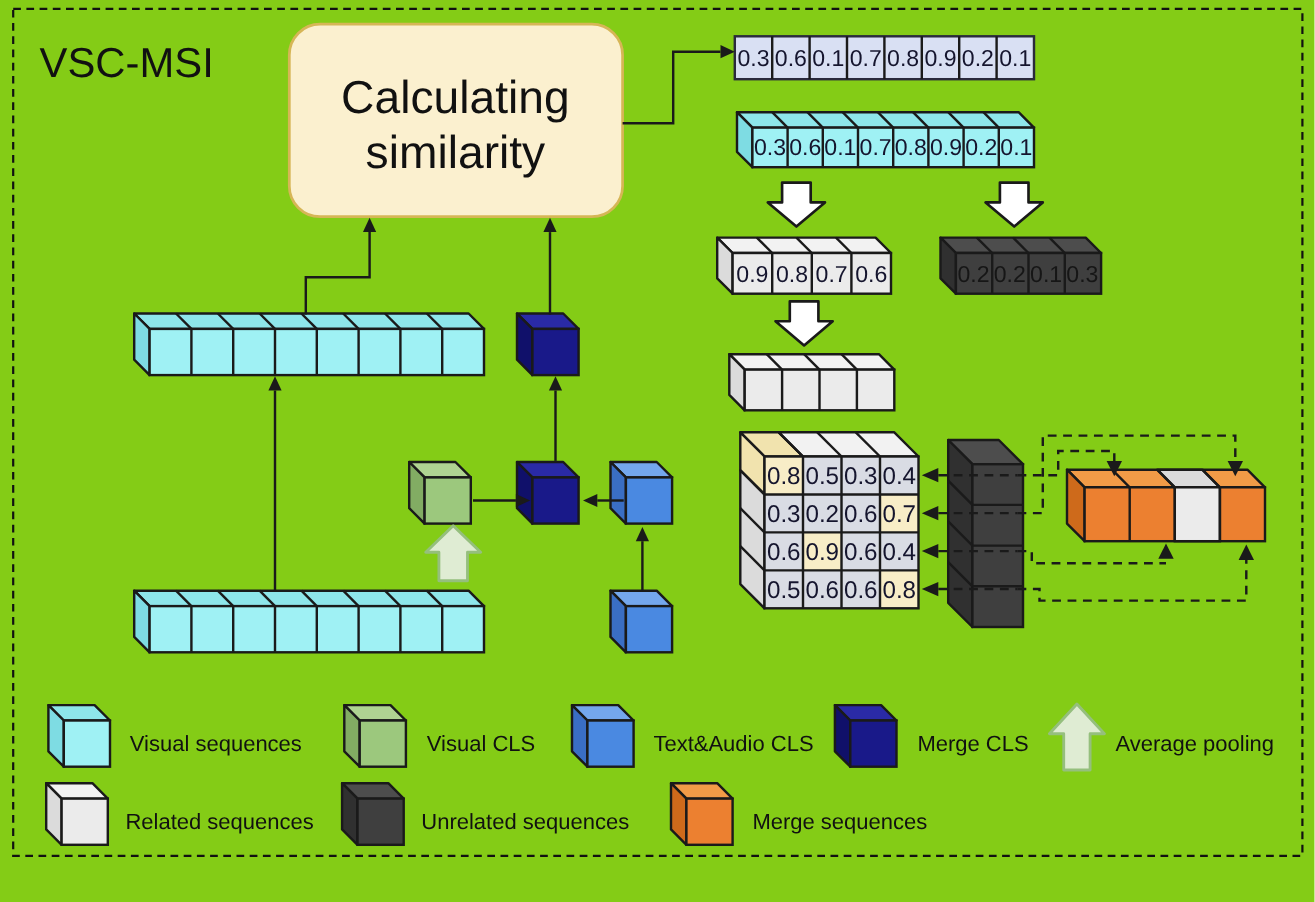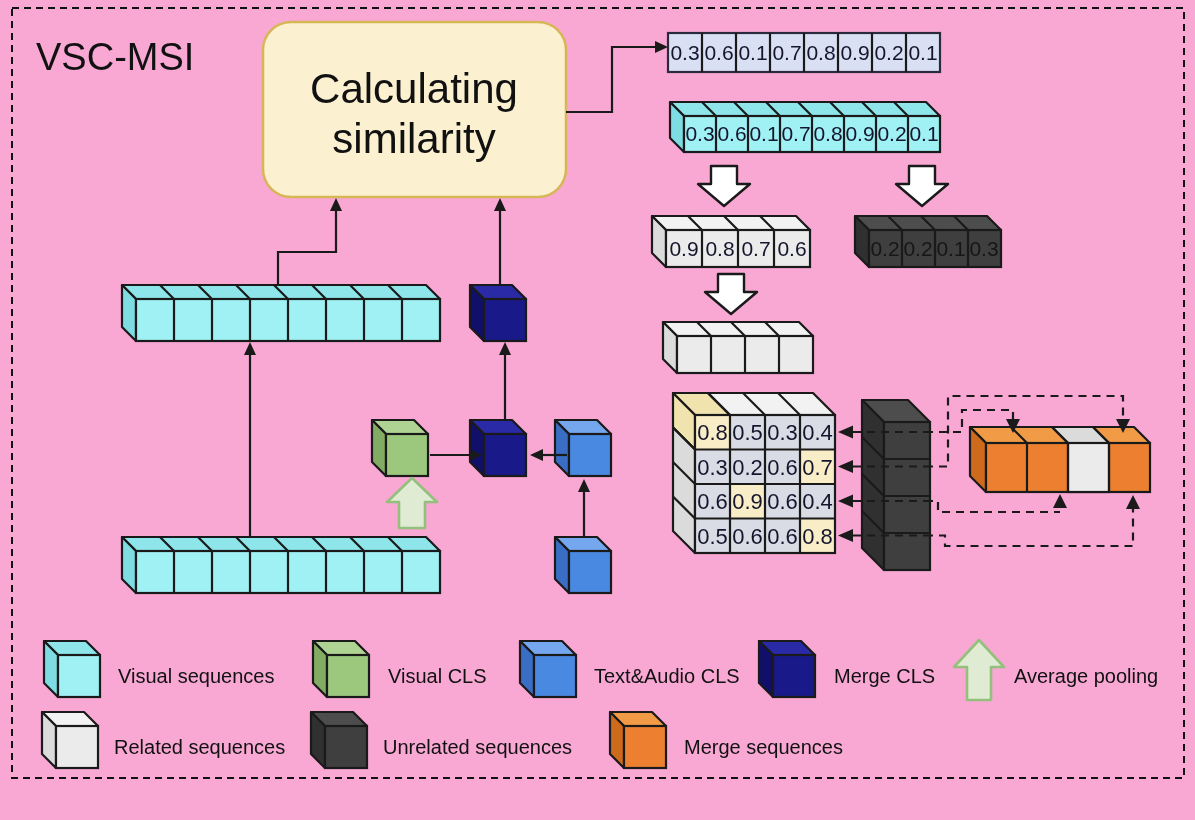--- a/index.html
+++ b/index.html
@@ -1,16 +1,16 @@
 <!DOCTYPE html>
 <html><head>
 <meta charset="utf-8">
 <style>
   html,body{margin:0;padding:0;background:#ffffff;}
-  #canvas{position:relative;width:1195px;height:820px;background:#f9a8d4;
+  #canvas{position:relative;width:1195px;height:820px;background:#84cc16;
           font-family:"Liberation Sans", sans-serif;}
   svg text{font-family:"Liberation Sans", sans-serif;}
   .val {font-size:21px; fill:#15152e; text-anchor:middle;}
   .vald{font-size:21px; fill:#161616; text-anchor:middle;}
   .mval{font-size:22px; fill:#15152e; text-anchor:middle;}
   .ttl {font-size:38px; fill:#111;}
   .boxtxt{font-size:42px; fill:#111; text-anchor:middle;}
   .leg {font-size:20px; fill:#111;}
   .shp {stroke:#1a1a1a; stroke-width:2.2; stroke-linejoin:round;}
   .ln  {stroke:#1a1a1a; stroke-width:2.2; fill:none;}

